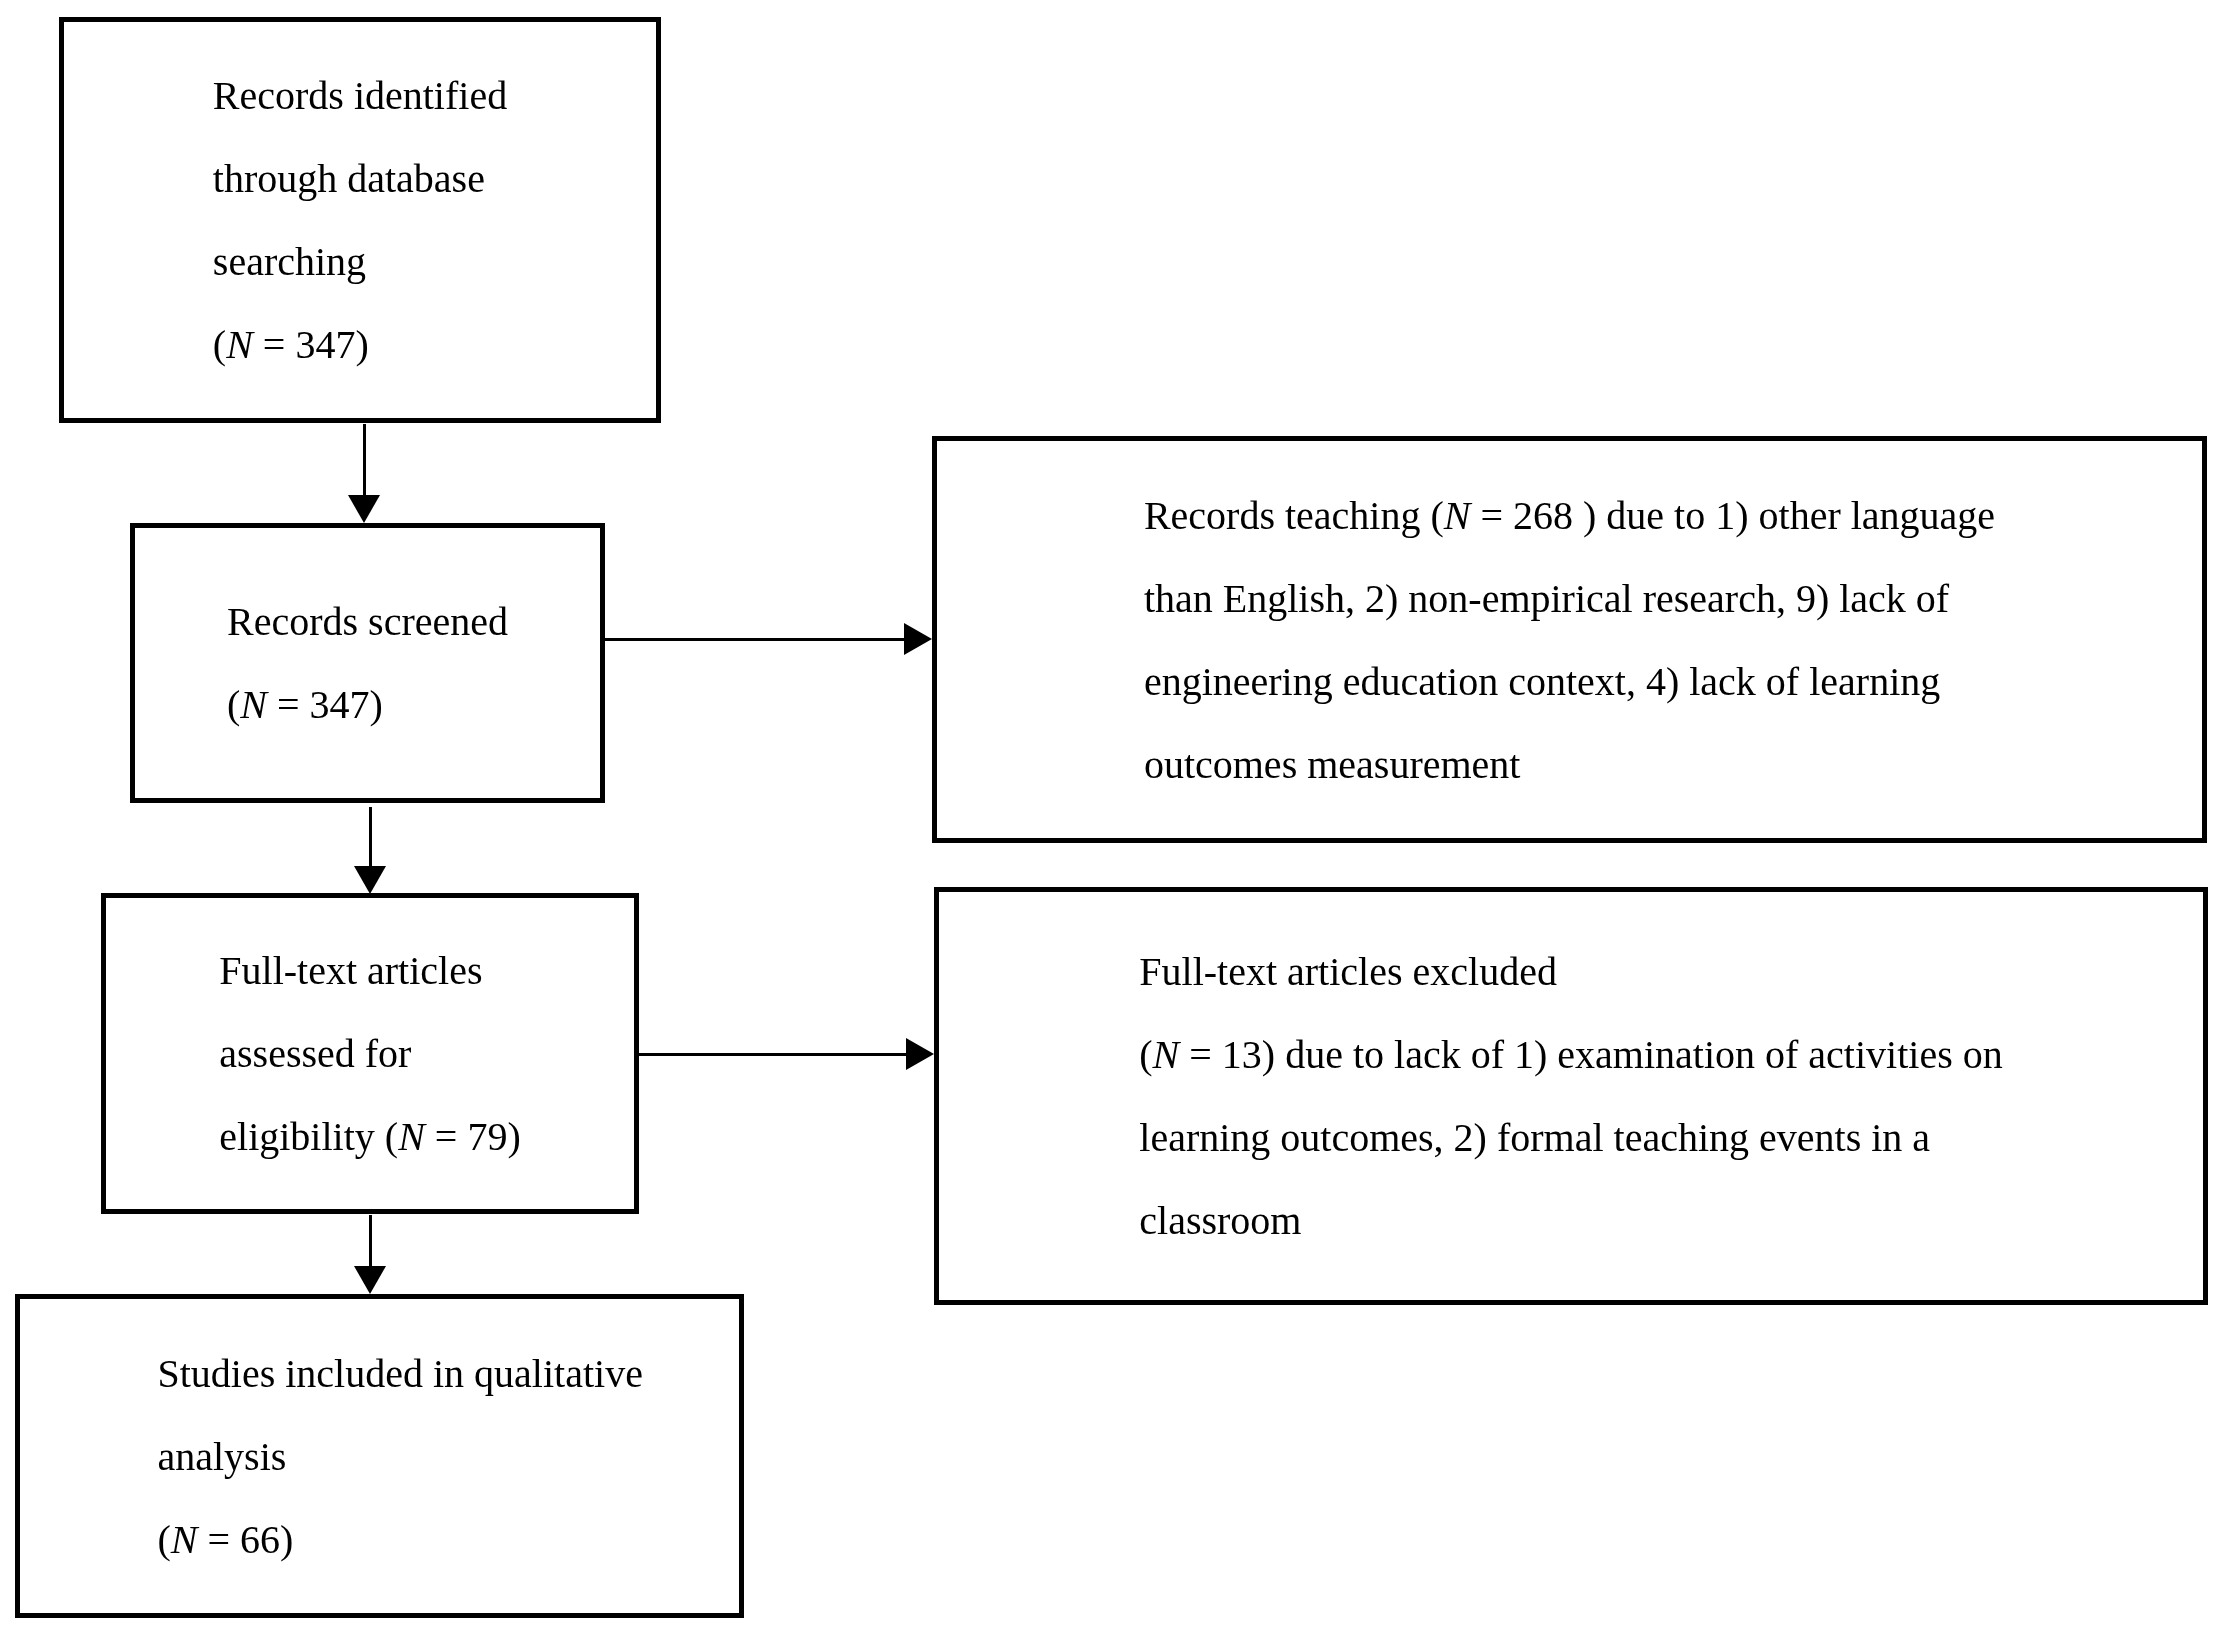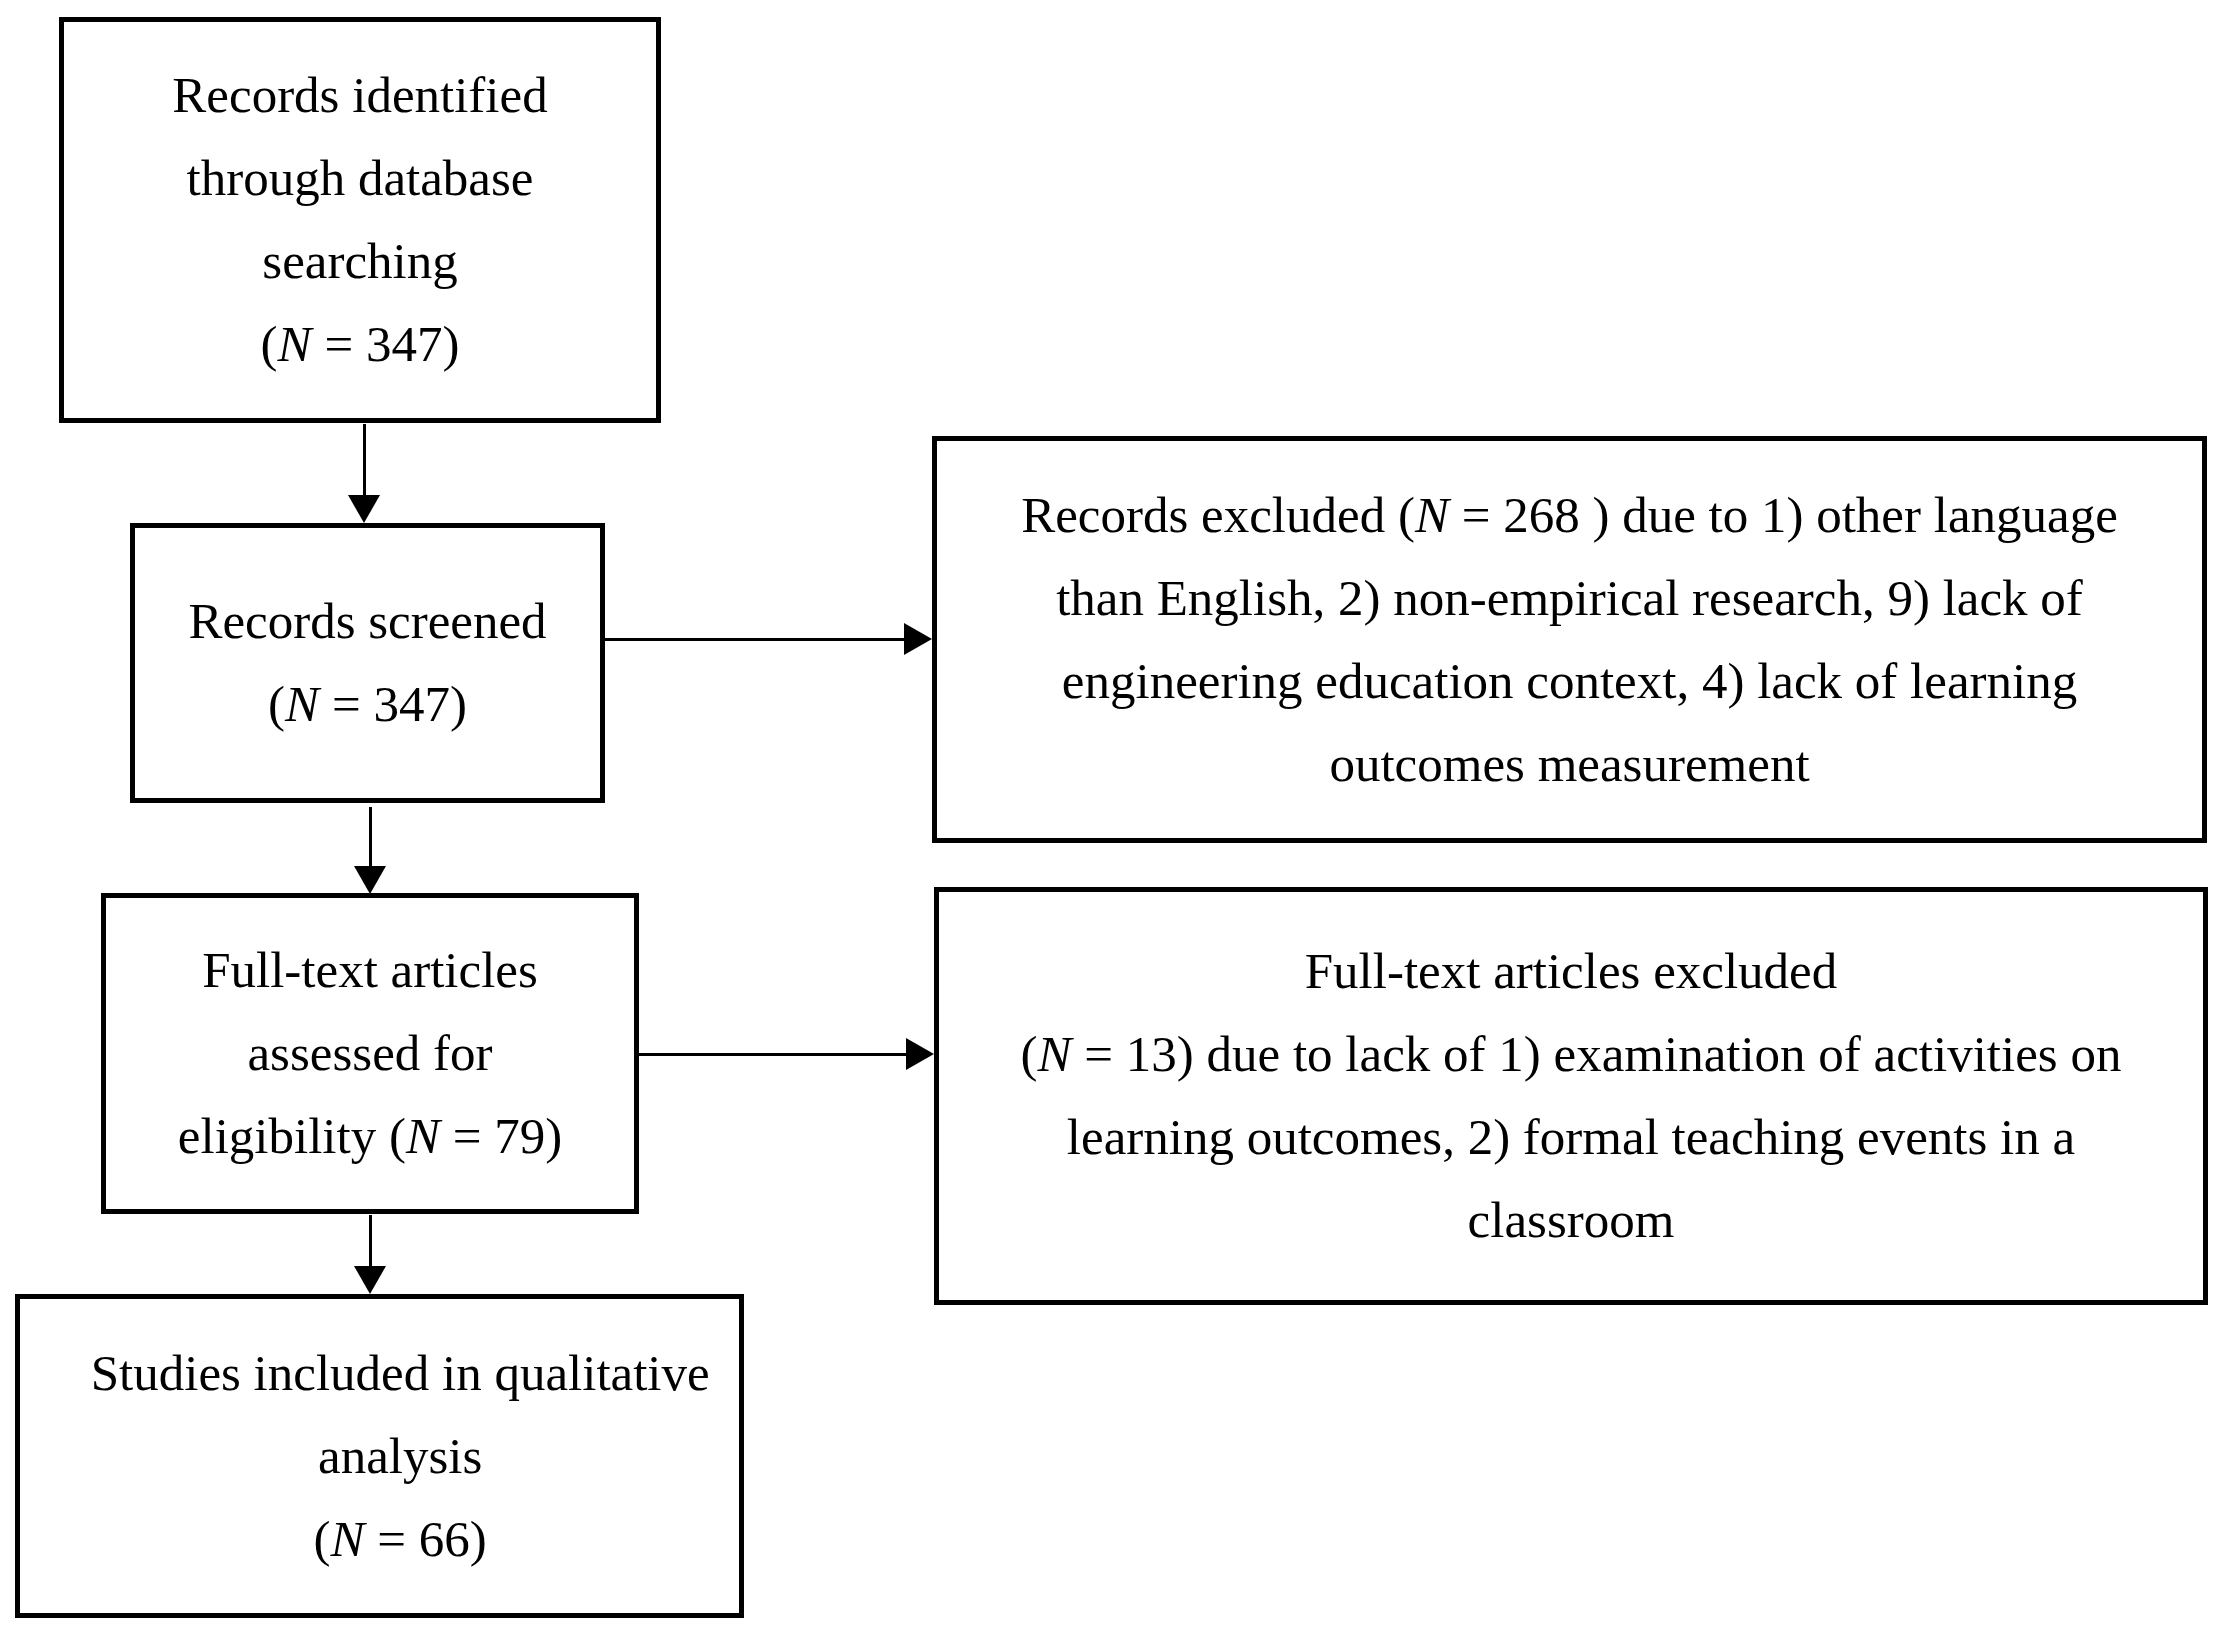--- a/index.html
+++ b/index.html
@@ -19,22 +19,21 @@
   .box {
     position: absolute;
     box-sizing: border-box;
     border: 5.5px solid #000000;
     background: #ffffff;
     display: flex;
     align-items: center;
     justify-content: center;
   }
   .box-text {
-    text-align: center;
-    font-size: 51px;
+    font-size: 40px;
     line-height: 83px;
     white-space: nowrap;
   }
   .it {
     font-style: italic;
   }
   
   .varrow, .harrow {
     position: absolute;
   }
@@ -97,21 +96,21 @@
     </div>
   </div>
 
   <div class="harrow" style="left:605px; top:623px; width:327px; height:33px;">
     <div class="shaft" style="top:15.2px; width:302px;"></div>
     <div class="head"></div>
   </div>
 
   <div class="box" style="left:932px; top:436px; width:1275px; height:407px;">
     <div class="box-text">
-      <div><span>Records excluded (</span><span class="it">N</span><span> = 268 ) due to 1) other language</span></div>
+      <div><span>Records teaching (</span><span class="it">N</span><span> = 268 ) due to 1) other language</span></div>
       <div><span>than English, 2) non-empirical research, 9) lack of</span></div>
       <div><span>engineering education context, 4) lack of learning</span></div>
       <div><span>outcomes measurement</span></div>
     </div>
   </div>
 
   <div class="varrow" style="left:354px; top:807px; width:33px; height:87px;">
     <div class="shaft" style="left:15.2px; height:60px;"></div>
     <div class="head"></div>
   </div>

